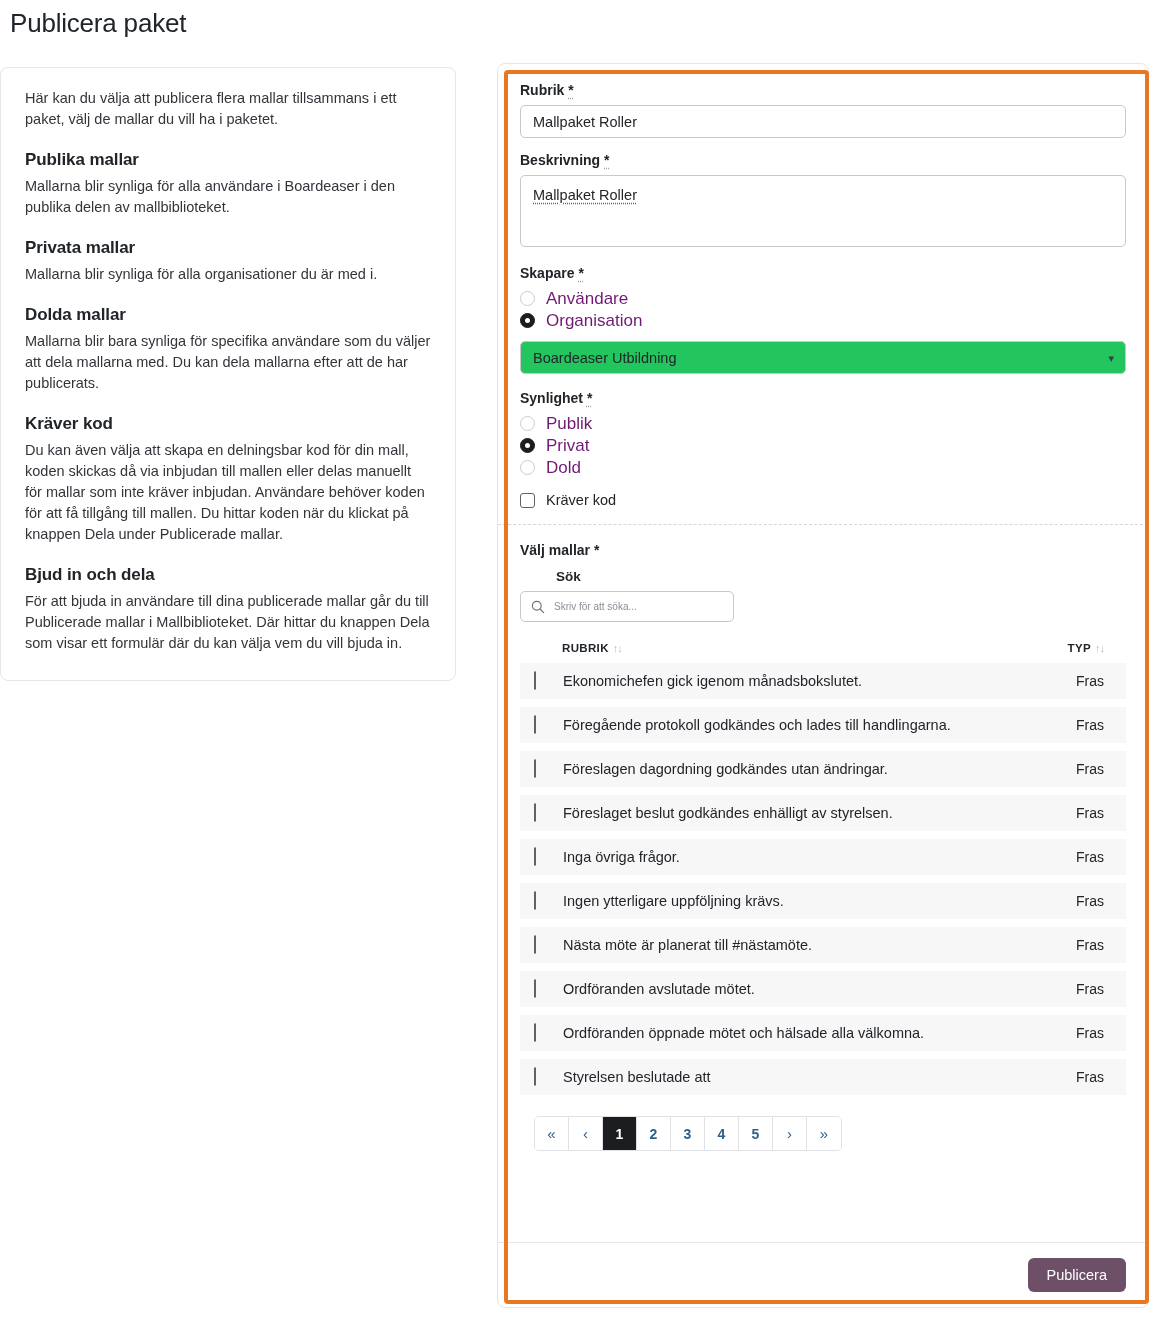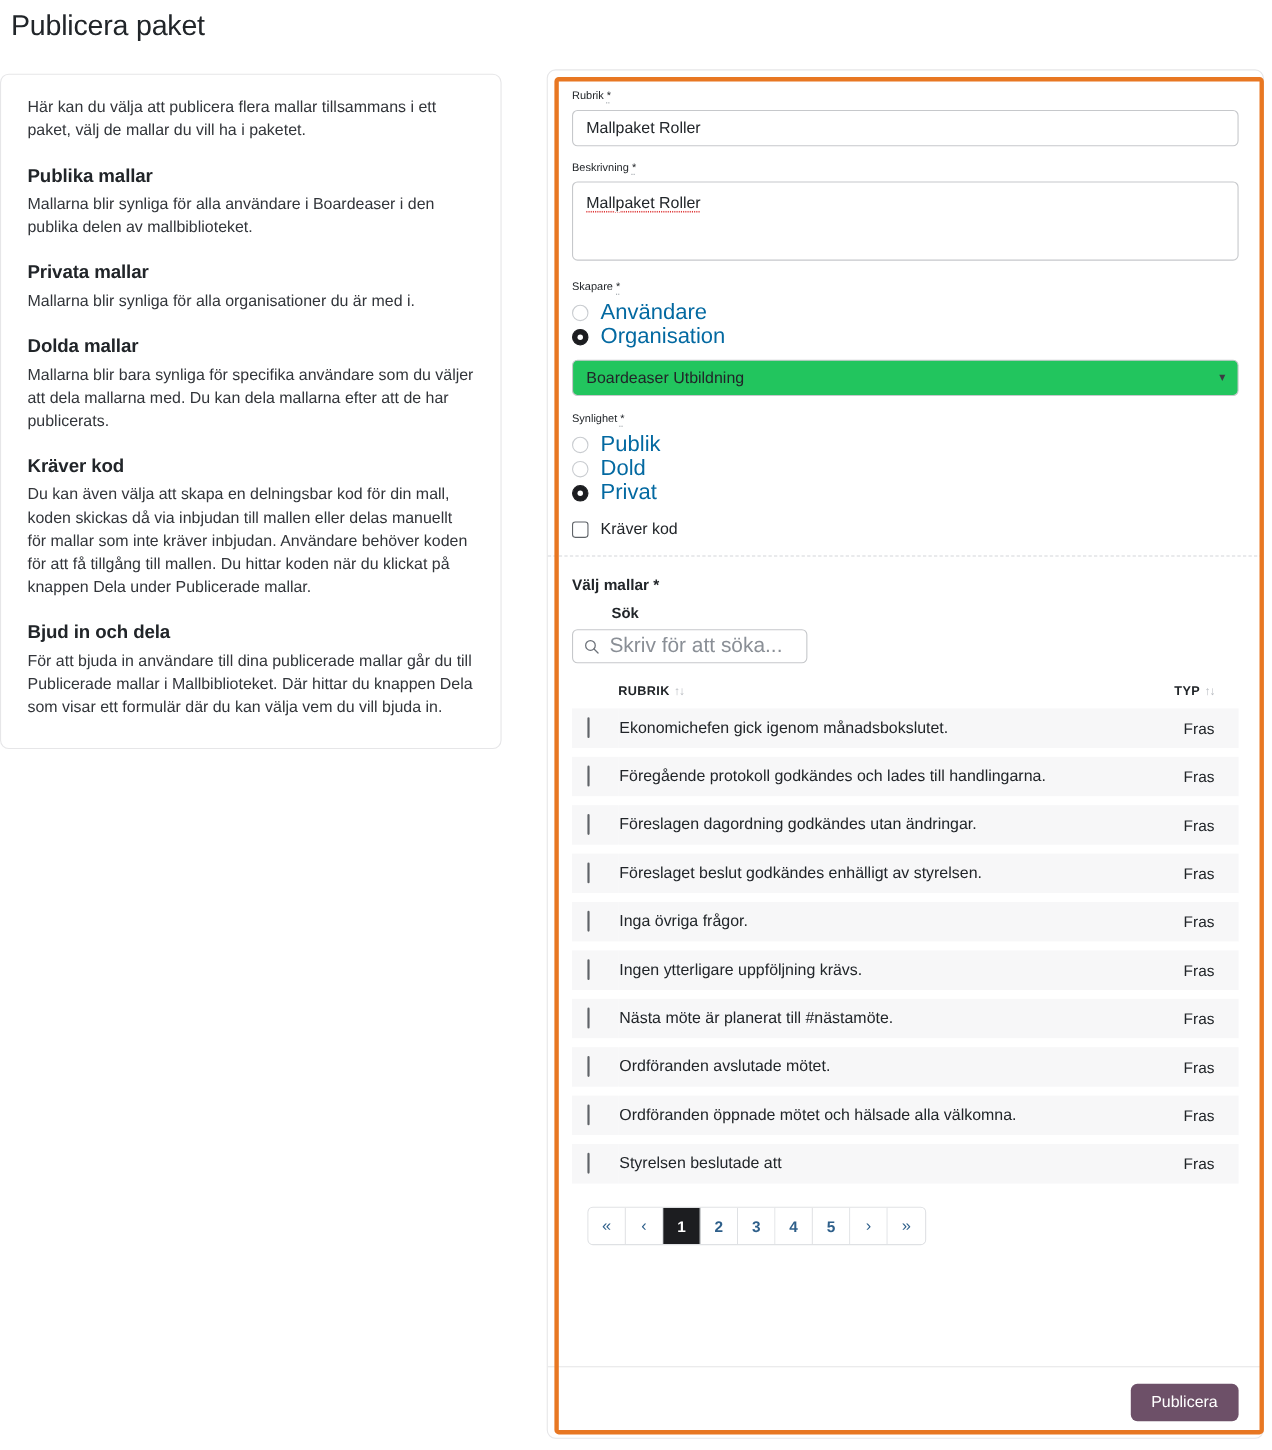--- a/index.html
+++ b/index.html
@@ -54,21 +54,21 @@
     border: 4px solid #e87722;
     border-radius: 4px;
     pointer-events: none;
     z-index: 5;
   }
   .form-body { padding: 18px 22px 0 22px; }
 
   .field { margin-bottom: 14px; }
   label.flabel {
     display: block;
-    font-size: 10px; font-weight: 400; color: #212529;
+    font-size: 14px; font-weight: 700; color: #212529;
     margin-bottom: 7px;
   }
   .req {
     text-decoration: underline dotted;
     text-underline-offset: 3px;
     text-decoration-color: #9aa0a6;
     cursor: help;
   }
 
   input.text-input, textarea.text-input {
@@ -94,21 +94,21 @@
     width: 15px; height: 15px; border-radius: 50%;
     border: 1.5px solid #c9ccd0; background: #fff;
     margin-right: 11px; flex: none;
     position: relative;
   }
   .radio.on { background: #1c1d20; border-color: #1c1d20; }
   .radio.on::after {
     content: ""; position: absolute; left: 4px; top: 4px;
     width: 5px; height: 5px; border-radius: 50%; background: #fff;
   }
-  .radio-label { font-size: 20px; color: #0369a1; }
+  .radio-label { font-size: 17px; color: #701a75; }
 
   .select-wrap { position: relative; margin-top: 10px; }
   select.select-input {
     width: 100%; height: 33px;
     border: 1px solid #c6c8cb; border-radius: 5px;
     background: #22c55e;
     font-family: "Liberation Sans", sans-serif;
     font-size: 14.5px; color: #212529;
     padding: 5px 30px 5px 12px;
     -webkit-appearance: none; appearance: none;
@@ -143,21 +143,21 @@
     font-size: 13.5px; font-weight: 700; color: #212529;
     margin-bottom: 7px;
     margin-left: 36px;
   }
   .search-wrap { position: relative; width: 214px; }
   .search-wrap input {
     width: 100%; height: 31px;
     border: 1px solid #c6c8cb; border-radius: 5px;
     padding: 5px 8px 5px 33px;
     font-family: "Liberation Sans", sans-serif;
-    font-size: 19px; color: #212529; background: #fff;
+    font-size: 10px; color: #212529; background: #fff;
     outline: none;
   }
   .search-wrap input::placeholder { color: #8a8f96; }
   .search-icon {
     position: absolute; left: 11px; top: 50%;
     transform: translateY(-50%);
     width: 14px; height: 14px; pointer-events: none;
   }
 
   
@@ -293,26 +293,26 @@
         <label class="flabel" style="margin-top:16px;">
           <span>Synlighet</span>
           <span class="req">*</span>
         </label>
 
         <div class="radio-row">
           <span class="radio"></span>
           <span class="radio-label">Publik</span>
         </div>
         <div class="radio-row">
+          <span class="radio on"></span>
+          <span class="radio-label">Privat</span>
+        </div>
+        <div class="radio-row">
           <span class="radio"></span>
           <span class="radio-label">Dold</span>
-        </div>
-        <div class="radio-row">
-          <span class="radio on"></span>
-          <span class="radio-label">Privat</span>
         </div>
 
         <div class="check-row">
           <span class="checkbox"></span>
           <span class="check-label">Kräver kod</span>
         </div>
       </div>
 
       <div class="dashed-divider"></div>
 

